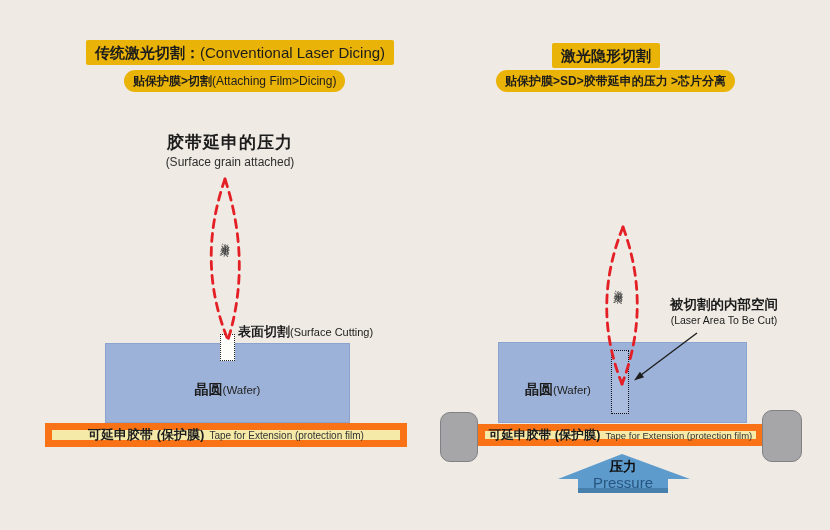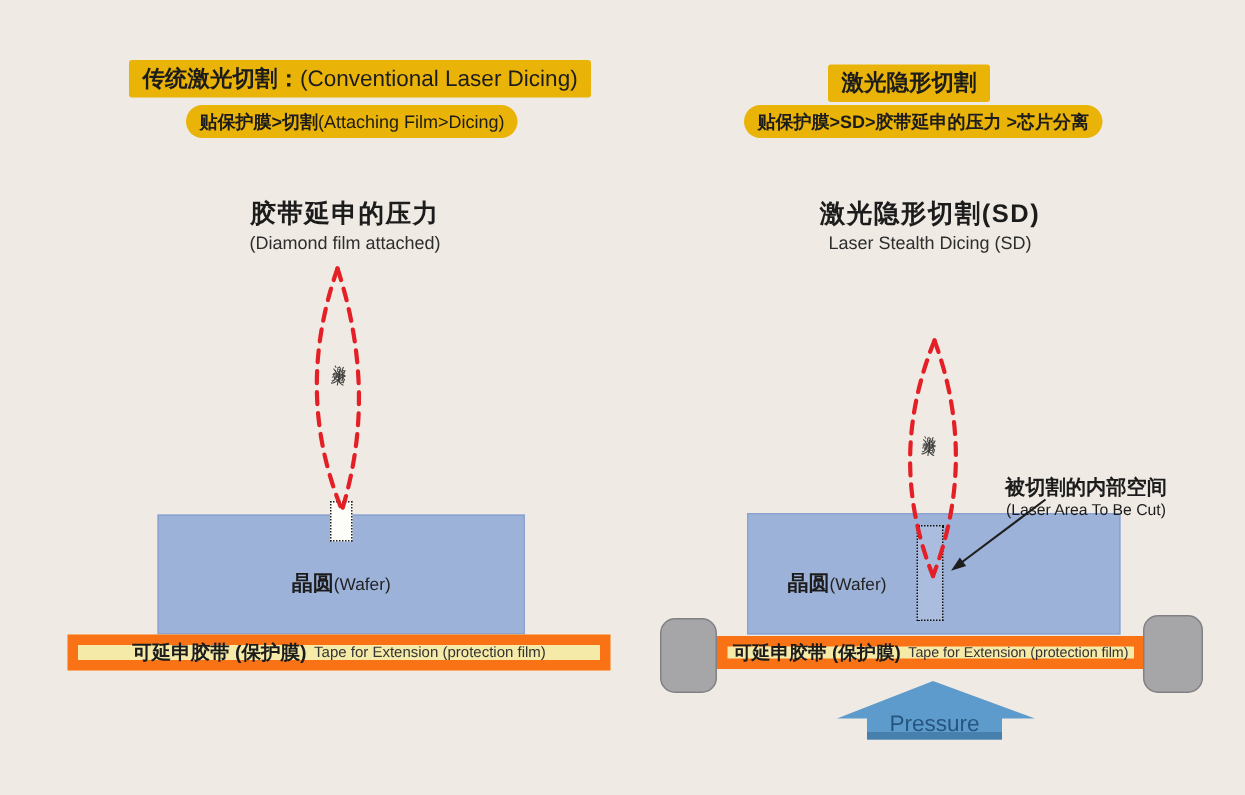--- a/index.html
+++ b/index.html
@@ -61,21 +61,21 @@
     writing-mode:vertical-rl;
     text-orientation:upright;
     font-size:9.5px;
     color:#3a3a3a;
     letter-spacing:2px;
     z-index:6;
   }
   .surface-label { position:absolute; white-space:nowrap; z-index:6; }
   .surface-label .zh { font-size:13px; font-weight:bold; }
   .surface-label .en { font-size:11px; }
-  .inner-label { position:absolute; text-align:center; z-index:6;margin-top:20px; }
+  .inner-label { position:absolute; text-align:center; z-index:6; }
   .inner-label .zh { font-size:13.5px; font-weight:bold; display:block; }
   .inner-label .en { font-size:10.5px; display:block; }
   .pressure-zh { position:absolute; text-align:center; font-size:13.5px; font-weight:bold; color:#0d0d0d; z-index:6; }
   .pressure-en { position:absolute; text-align:center; font-size:15px; color:#26567f; z-index:6; }
   svg.overlay { position:absolute; left:0; top:0; z-index:5; pointer-events:none; }
   .z1 { z-index:1; } .z2 { z-index:2; } .z6 { z-index:6; }
 </style>
 </head>
 <body>
 
@@ -84,68 +84,68 @@
   <div class="label-box t15" style="left:86px; top:40px;">
     <span class="zh-bold">传统激光切割：</span><span>(Conventional Laser Dicing)</span>
   </div>
 
   <div class="label-box t12" style="left:124px; top:70px;">
     <span class="zh-bold">贴保护膜&gt;切割</span><span>(Attaching Film&gt;Dicing)</span>
   </div>
 
   <div class="heading" style="left:100px; top:131px; width:260px;">
     <span class="zh">胶带延申的压力</span>
-    <span class="en">(Diamond film attached)</span>
+    <span class="en">(Surface grain attached)</span>
   </div>
 
   <div class="wafer z1" style="left:105px; top:343px; width:245px; height:80px;"></div>
   <div class="notch z2" style="left:220px; top:334px; width:15px; height:27px;"></div>
   <div class="wafer-label z6" style="left:105px; top:380px; width:245px;">
     <span class="zh">晶圆</span><span class="en">(Wafer)</span>
   </div>
   <div class="tape z1" style="left:45px; top:423px; width:362px; height:24px;">
     <span class="zh" style="font-size:13px;">可延申胶带 (保护膜)</span>
     <span class="en" style="font-size:10px; color:#333;">Tape for Extension (protection film)</span>
   </div>
 
   <div class="beam-label" style="left:220px; top:236px; transform:rotate(10deg);">激光束</div>
 
+  <div class="surface-label" style="left:238px; top:322px;">
+    <span class="zh">表面切割</span><span class="en">(Surface Cutting)</span>
+  </div>
 
   <div class="label-box t12" style="left:496px; top:70px;">
     <span class="zh-bold">贴保护膜&gt;SD&gt;胶带延申的压力 &gt;芯片分离</span>
   </div>
 
   <div class="label-box t15" style="left:552px; top:43px;">
     <span class="zh-bold">激光隐形切割</span>
   </div>
 
-  <div class="heading" style="left:490px; top:131px; width:260px;">
-    <span class="zh">激光隐形切割(SD)</span>
-    <span class="en">Laser Stealth Dicing (SD)</span>
-  </div>
 
   <div class="wafer z1" style="left:498px; top:342px; width:249px; height:81px;"></div>
   <div class="inner-cut z2" style="left:611px; top:350px; width:18px; height:64px;"></div>
   <div class="wafer-label z6" style="left:498px; top:380px; width:120px;">
     <span class="zh">晶圆</span><span class="en">(Wafer)</span>
   </div>
   <div class="tape z1" style="left:478px; top:424px; width:285px; height:22px;">
     <span class="zh" style="font-size:12.5px;">可延申胶带 (保护膜)</span>
     <span class="en" style="font-size:9.5px; color:#333;">Tape for Extension (protection film)</span>
   </div>
   <div class="roller z1" style="left:440px; top:412px; width:38px; height:50px;"></div>
   <div class="roller z1" style="left:762px; top:410px; width:40px; height:52px;"></div>
 
   <div class="beam-label" style="left:613px; top:283px; transform:rotate(8deg);">激光束</div>
 
   <div class="inner-label" style="left:648px; top:296px; width:152px;">
     <span class="zh">被切割的内部空间</span>
     <span class="en">(Laser Area To Be Cut)</span>
   </div>
 
+  <div class="pressure-zh" style="left:560px; top:458px; width:126px;">压力</div>
   <div class="pressure-en" style="left:560px; top:474px; width:126px;">Pressure</div>
 
   <svg class="overlay" width="830" height="530" viewBox="0 0 830 530">
 
     <g>
       <path d="M225,179 Q196,262 228,340" fill="none" stroke="#e41f25" stroke-width="2.8" stroke-dasharray="8 6" stroke-linecap="round"></path>
       <path d="M225,179 Q252,262 228,340" fill="none" stroke="#e41f25" stroke-width="2.8" stroke-dasharray="8 6" stroke-linecap="round"></path>
     </g>
 
     <g>

